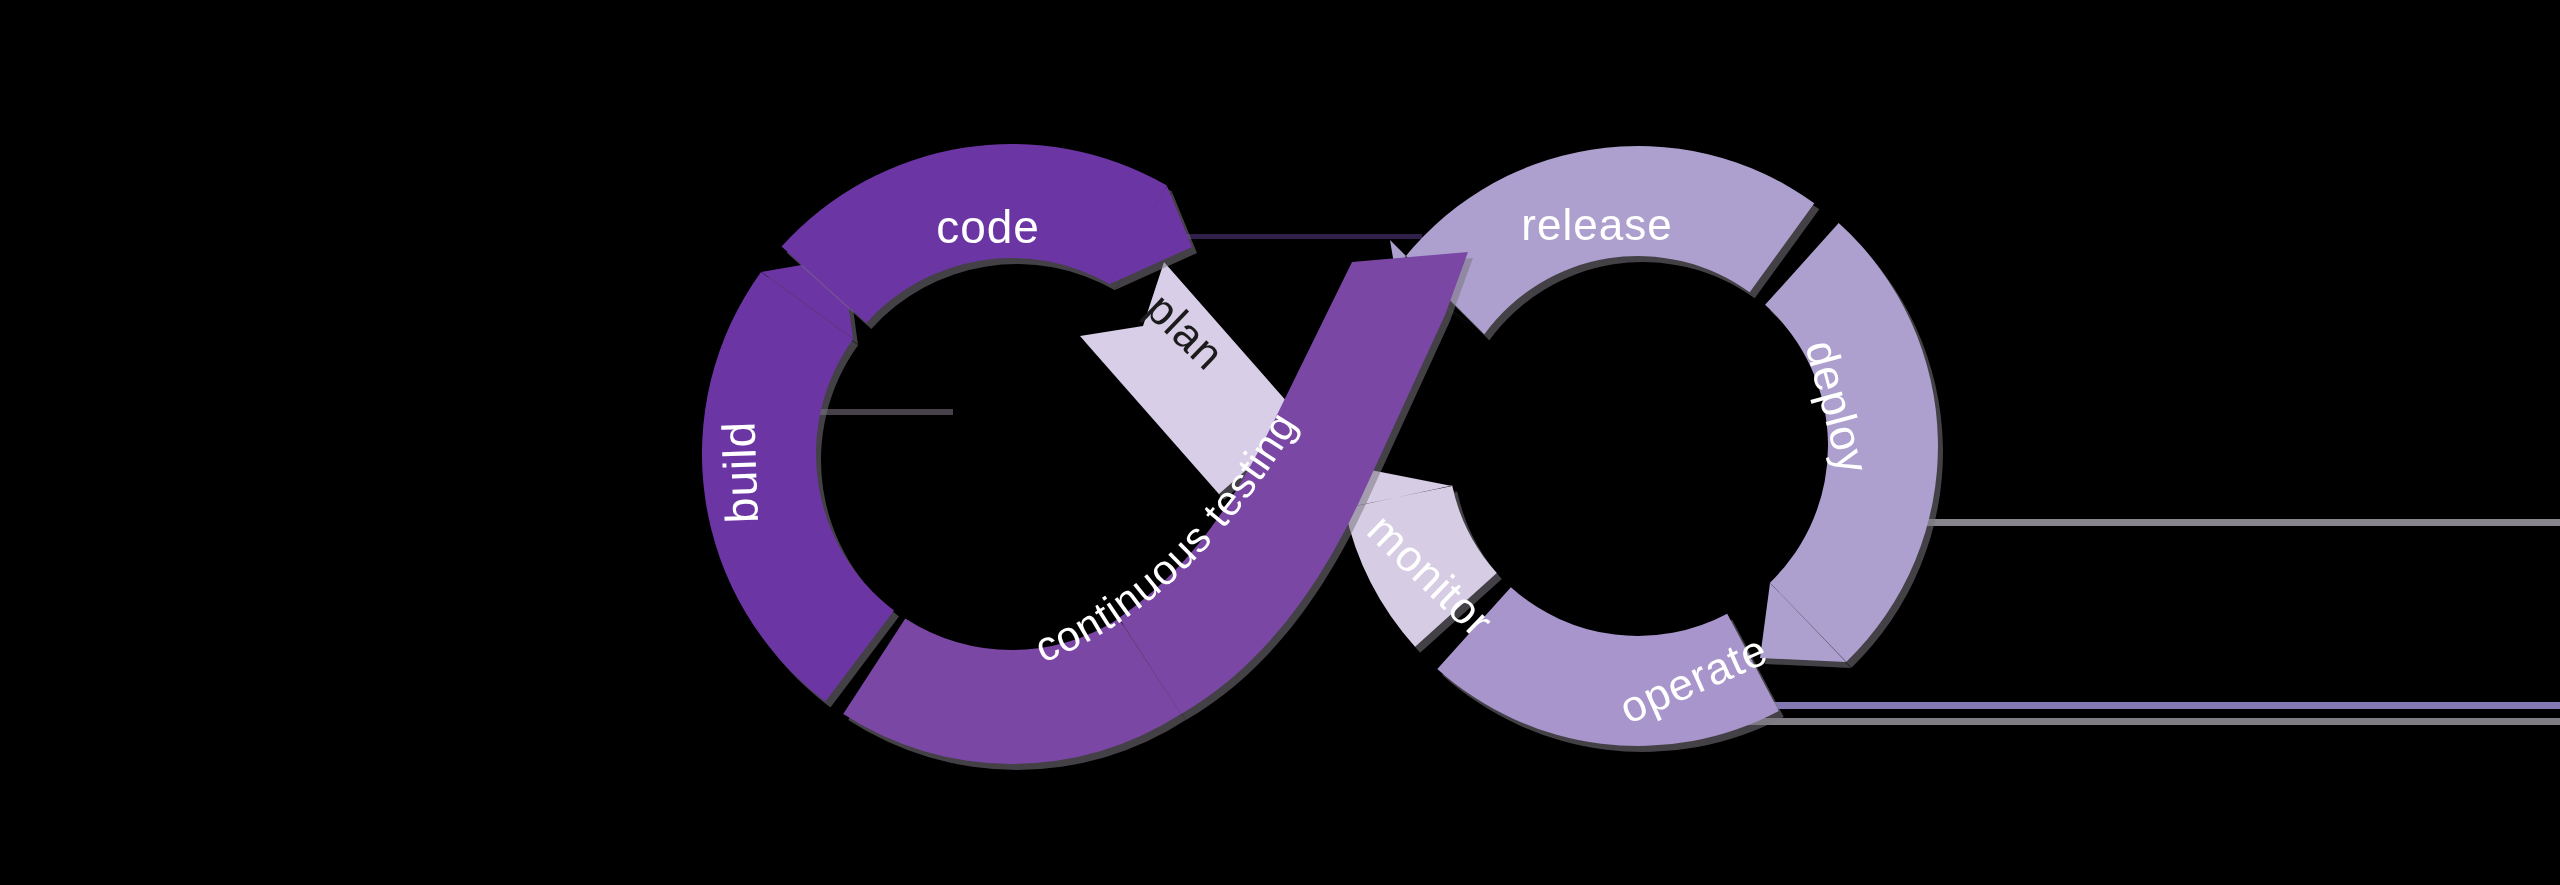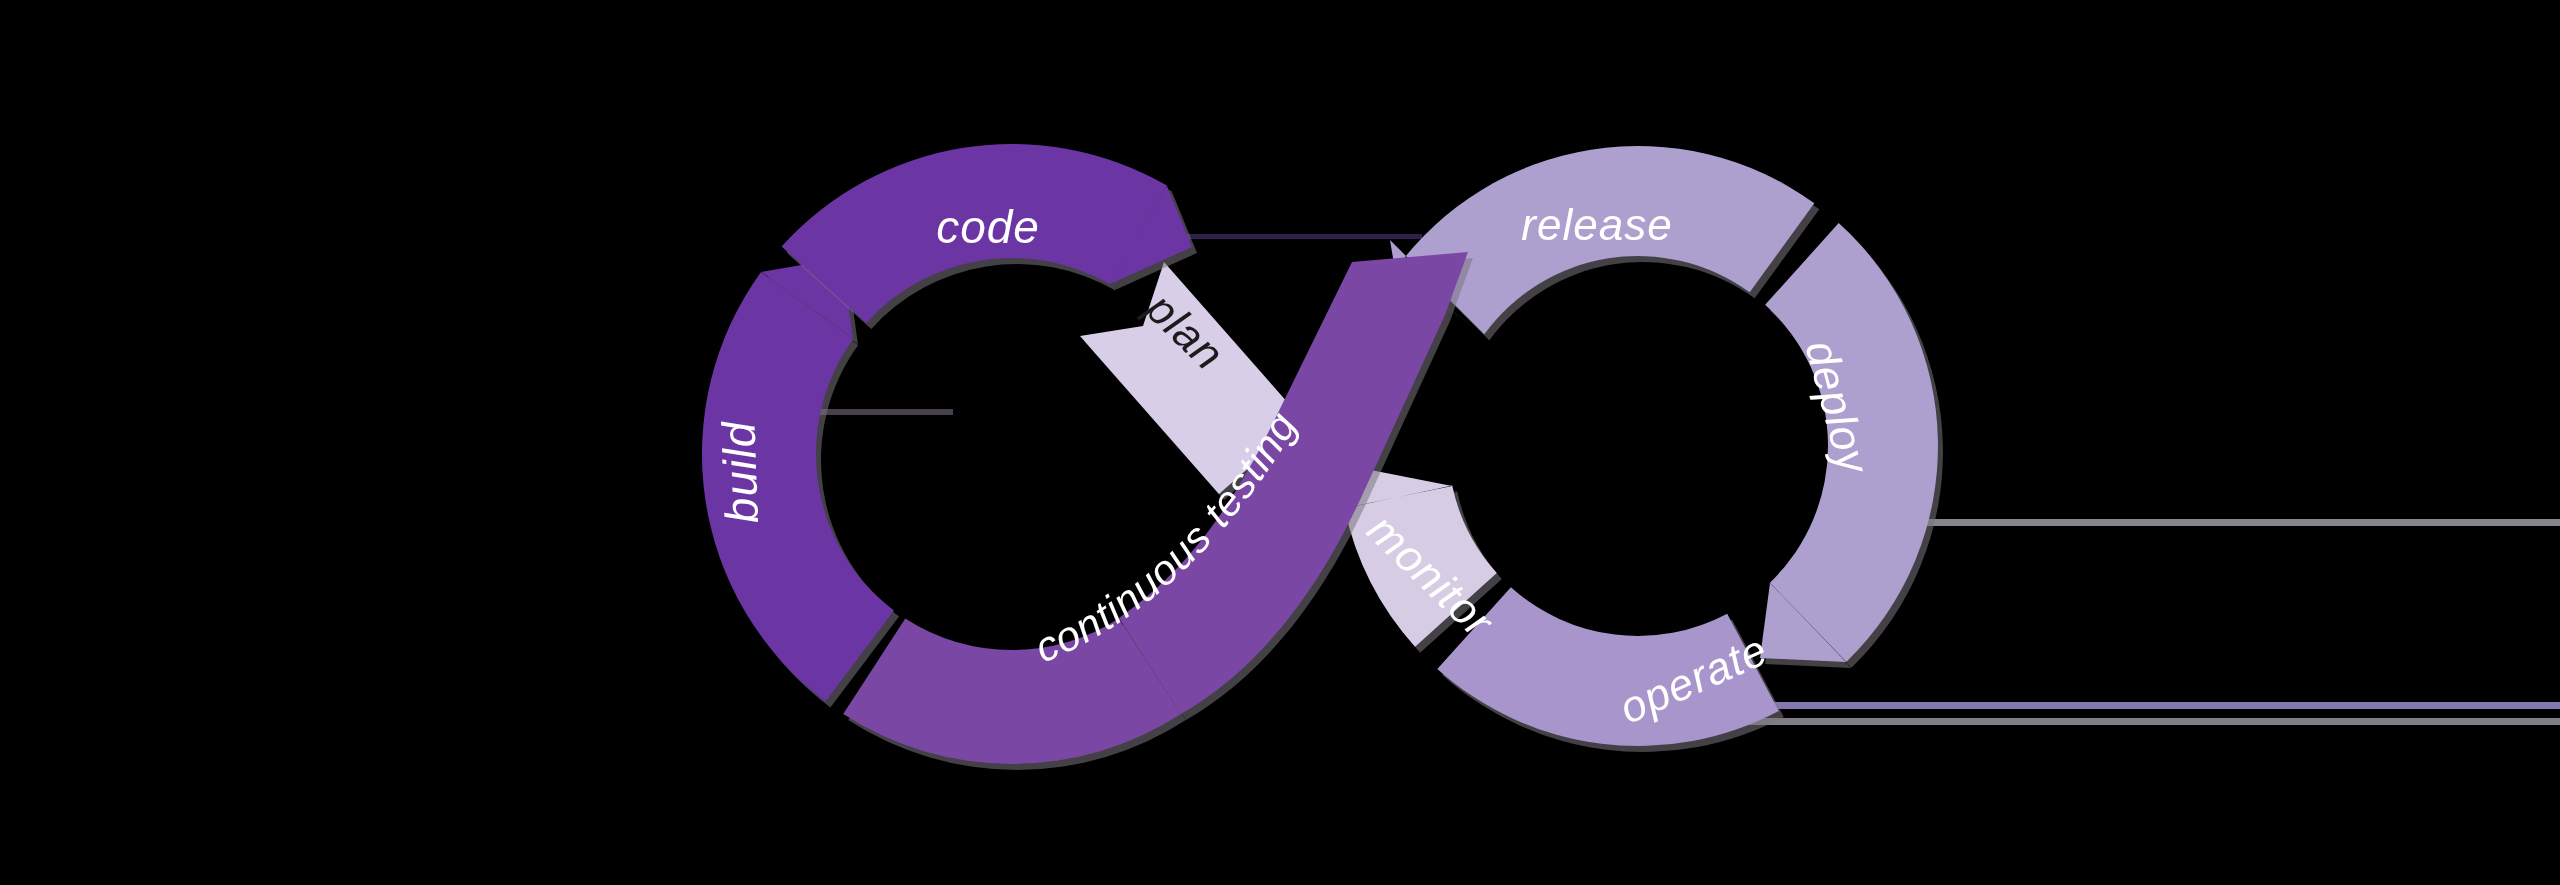--- a/index.html
+++ b/index.html
@@ -2,21 +2,21 @@
 <html><head>
 <meta charset="utf-8">
 <style>
   html,body{margin:0;padding:0;}
   body{
     width:2560px;height:885px;
     background:#000;
     overflow:hidden;
     font-family:"Liberation Sans", sans-serif;
   }
-  #stage{position:relative;width:2560px;height:885px;font-style:italic;}
+  #stage{position:relative;width:2560px;height:885px;}
   svg{display:block;}
   .seg{
     filter: drop-shadow(5px 6px 0px rgba(122,118,128,0.55));
   }
   .lbl{
     font-family:"Liberation Sans", sans-serif;
     letter-spacing:1px;
   }
 </style>
 </head>

